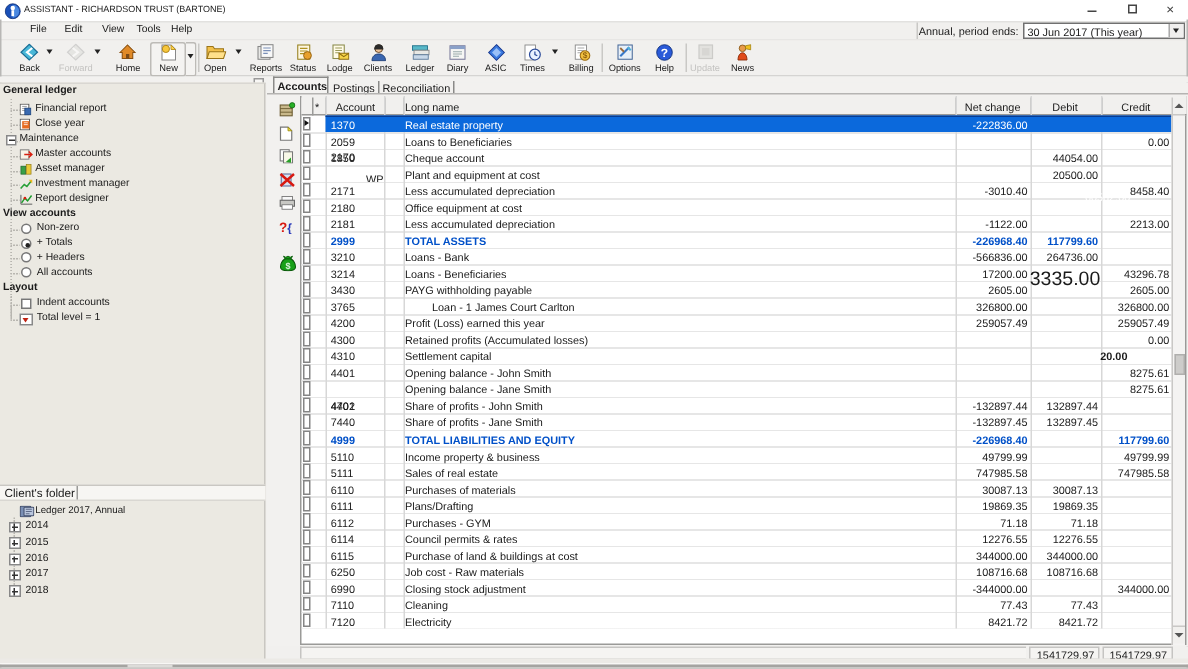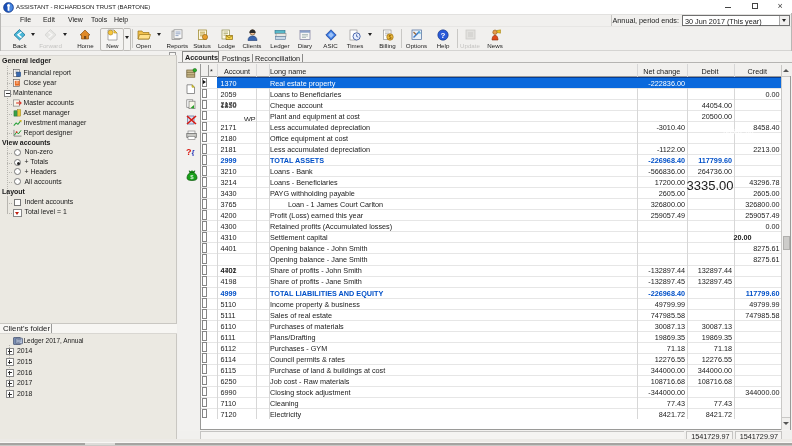--- a/index.html
+++ b/index.html
@@ -457,21 +457,21 @@
 <span style="position:absolute;left:270px;top:255.43px;font-size:7.25px;color:#1a1a1a;font-weight:normal;white-space:nowrap;">Opening balance - Jane Smith</span>
 <span style="position:absolute;left:733.5px;top:255.43px;width:46.0px;text-align:right;font-size:7.25px;color:#1a1a1a;font-weight:normal;">8275.61</span>
 <div style="position:absolute;left:202.3px;top:265.21px;width:4.8px;height:9.63px;background:#fff;border:1px solid #858585;box-sizing:border-box;">
 </div>
 <span style="position:absolute;left:220.5px;top:266.46px;font-size:7.25px;color:#1a1a1a;font-weight:normal;">4701</span>
 <span style="position:absolute;left:270px;top:266.46px;font-size:7.25px;color:#1a1a1a;font-weight:normal;white-space:nowrap;">Share of profits - John Smith</span>
 <span style="position:absolute;left:268.5px;top:266.46px;width:416.5px;text-align:right;font-size:7.25px;color:#1a1a1a;font-weight:normal;">-132897.44</span>
 <span style="position:absolute;left:686.5px;top:266.46px;width:45.5px;text-align:right;font-size:7.25px;color:#1a1a1a;font-weight:normal;">132897.44</span>
 <div style="position:absolute;left:202.3px;top:276.24px;width:4.8px;height:9.63px;background:#fff;border:1px solid #858585;box-sizing:border-box;">
 </div>
-<span style="position:absolute;left:220.5px;top:277.49px;font-size:7.25px;color:#1a1a1a;font-weight:normal;">4198</span>
+<span style="position:absolute;left:220.5px;top:277.49px;font-size:7.25px;color:#1a1a1a;font-weight:normal;">7440</span>
 <span style="position:absolute;left:270px;top:277.49px;font-size:7.25px;color:#1a1a1a;font-weight:normal;white-space:nowrap;">Share of profits - Jane Smith</span>
 <span style="position:absolute;left:268.5px;top:277.49px;width:416.5px;text-align:right;font-size:7.25px;color:#1a1a1a;font-weight:normal;">-132897.45</span>
 <span style="position:absolute;left:686.5px;top:277.49px;width:45.5px;text-align:right;font-size:7.25px;color:#1a1a1a;font-weight:normal;">132897.45</span>
 <div style="position:absolute;left:202.3px;top:287.27px;width:4.8px;height:9.63px;background:#fff;border:1px solid #858585;box-sizing:border-box;">
 </div>
 <span style="position:absolute;left:220.5px;top:288.52px;font-size:7.25px;color:#0050c8;font-weight:bold;">4999</span>
 <span style="position:absolute;left:270px;top:288.52px;font-size:7.25px;color:#0050c8;font-weight:bold;white-space:nowrap;">TOTAL LIABILITIES AND EQUITY</span>
 <span style="position:absolute;left:268.5px;top:288.52px;width:416.5px;text-align:right;font-size:7.25px;color:#0050c8;font-weight:bold;">-226968.40</span>
 <span style="position:absolute;left:733.5px;top:288.52px;width:46.0px;text-align:right;font-size:7.25px;color:#0050c8;font-weight:bold;">117799.60</span>
 <div style="position:absolute;left:202.3px;top:298.30px;width:4.8px;height:9.63px;background:#fff;border:1px solid #858585;box-sizing:border-box;">

